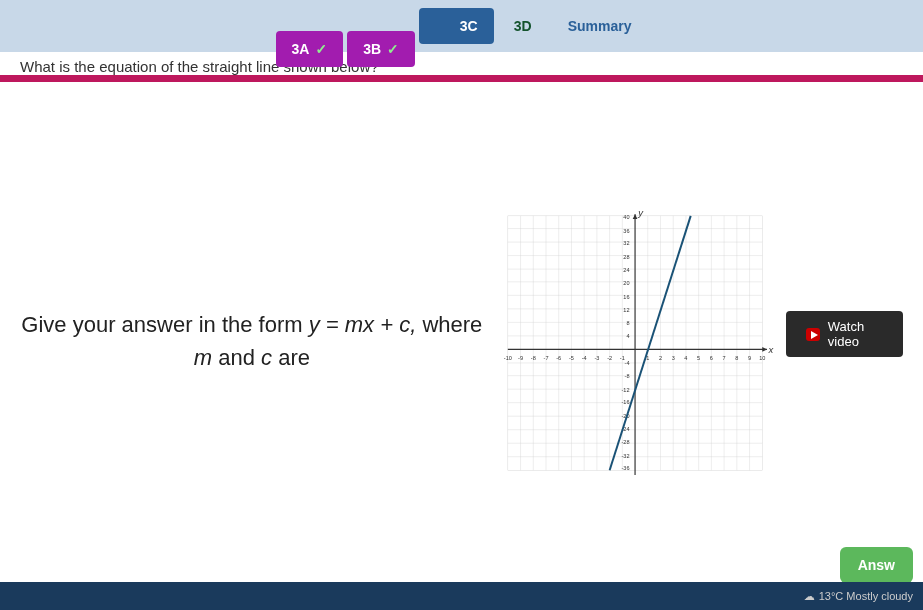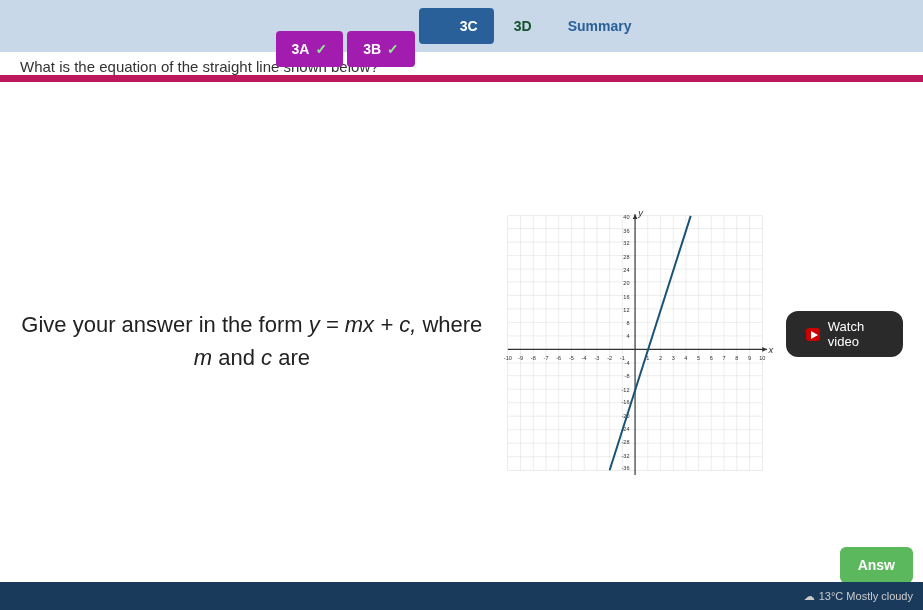--- a/index.html
+++ b/index.html
@@ -132,21 +132,21 @@
 
     
     .watch-video-btn {
       position: absolute;
       bottom: 20px;
       left: 50%;
       transform: translateX(-50%);
       background: #2a2a2a;
       color: white;
       padding: 8px 20px;
-      border-radius: 12px;
+      border-radius: 4px;
       font-size: 13px;
       cursor: pointer;
       display: flex;
       align-items: center;
       gap: 8px;
     }
 
     
     .answer-btn {
       position: absolute;

